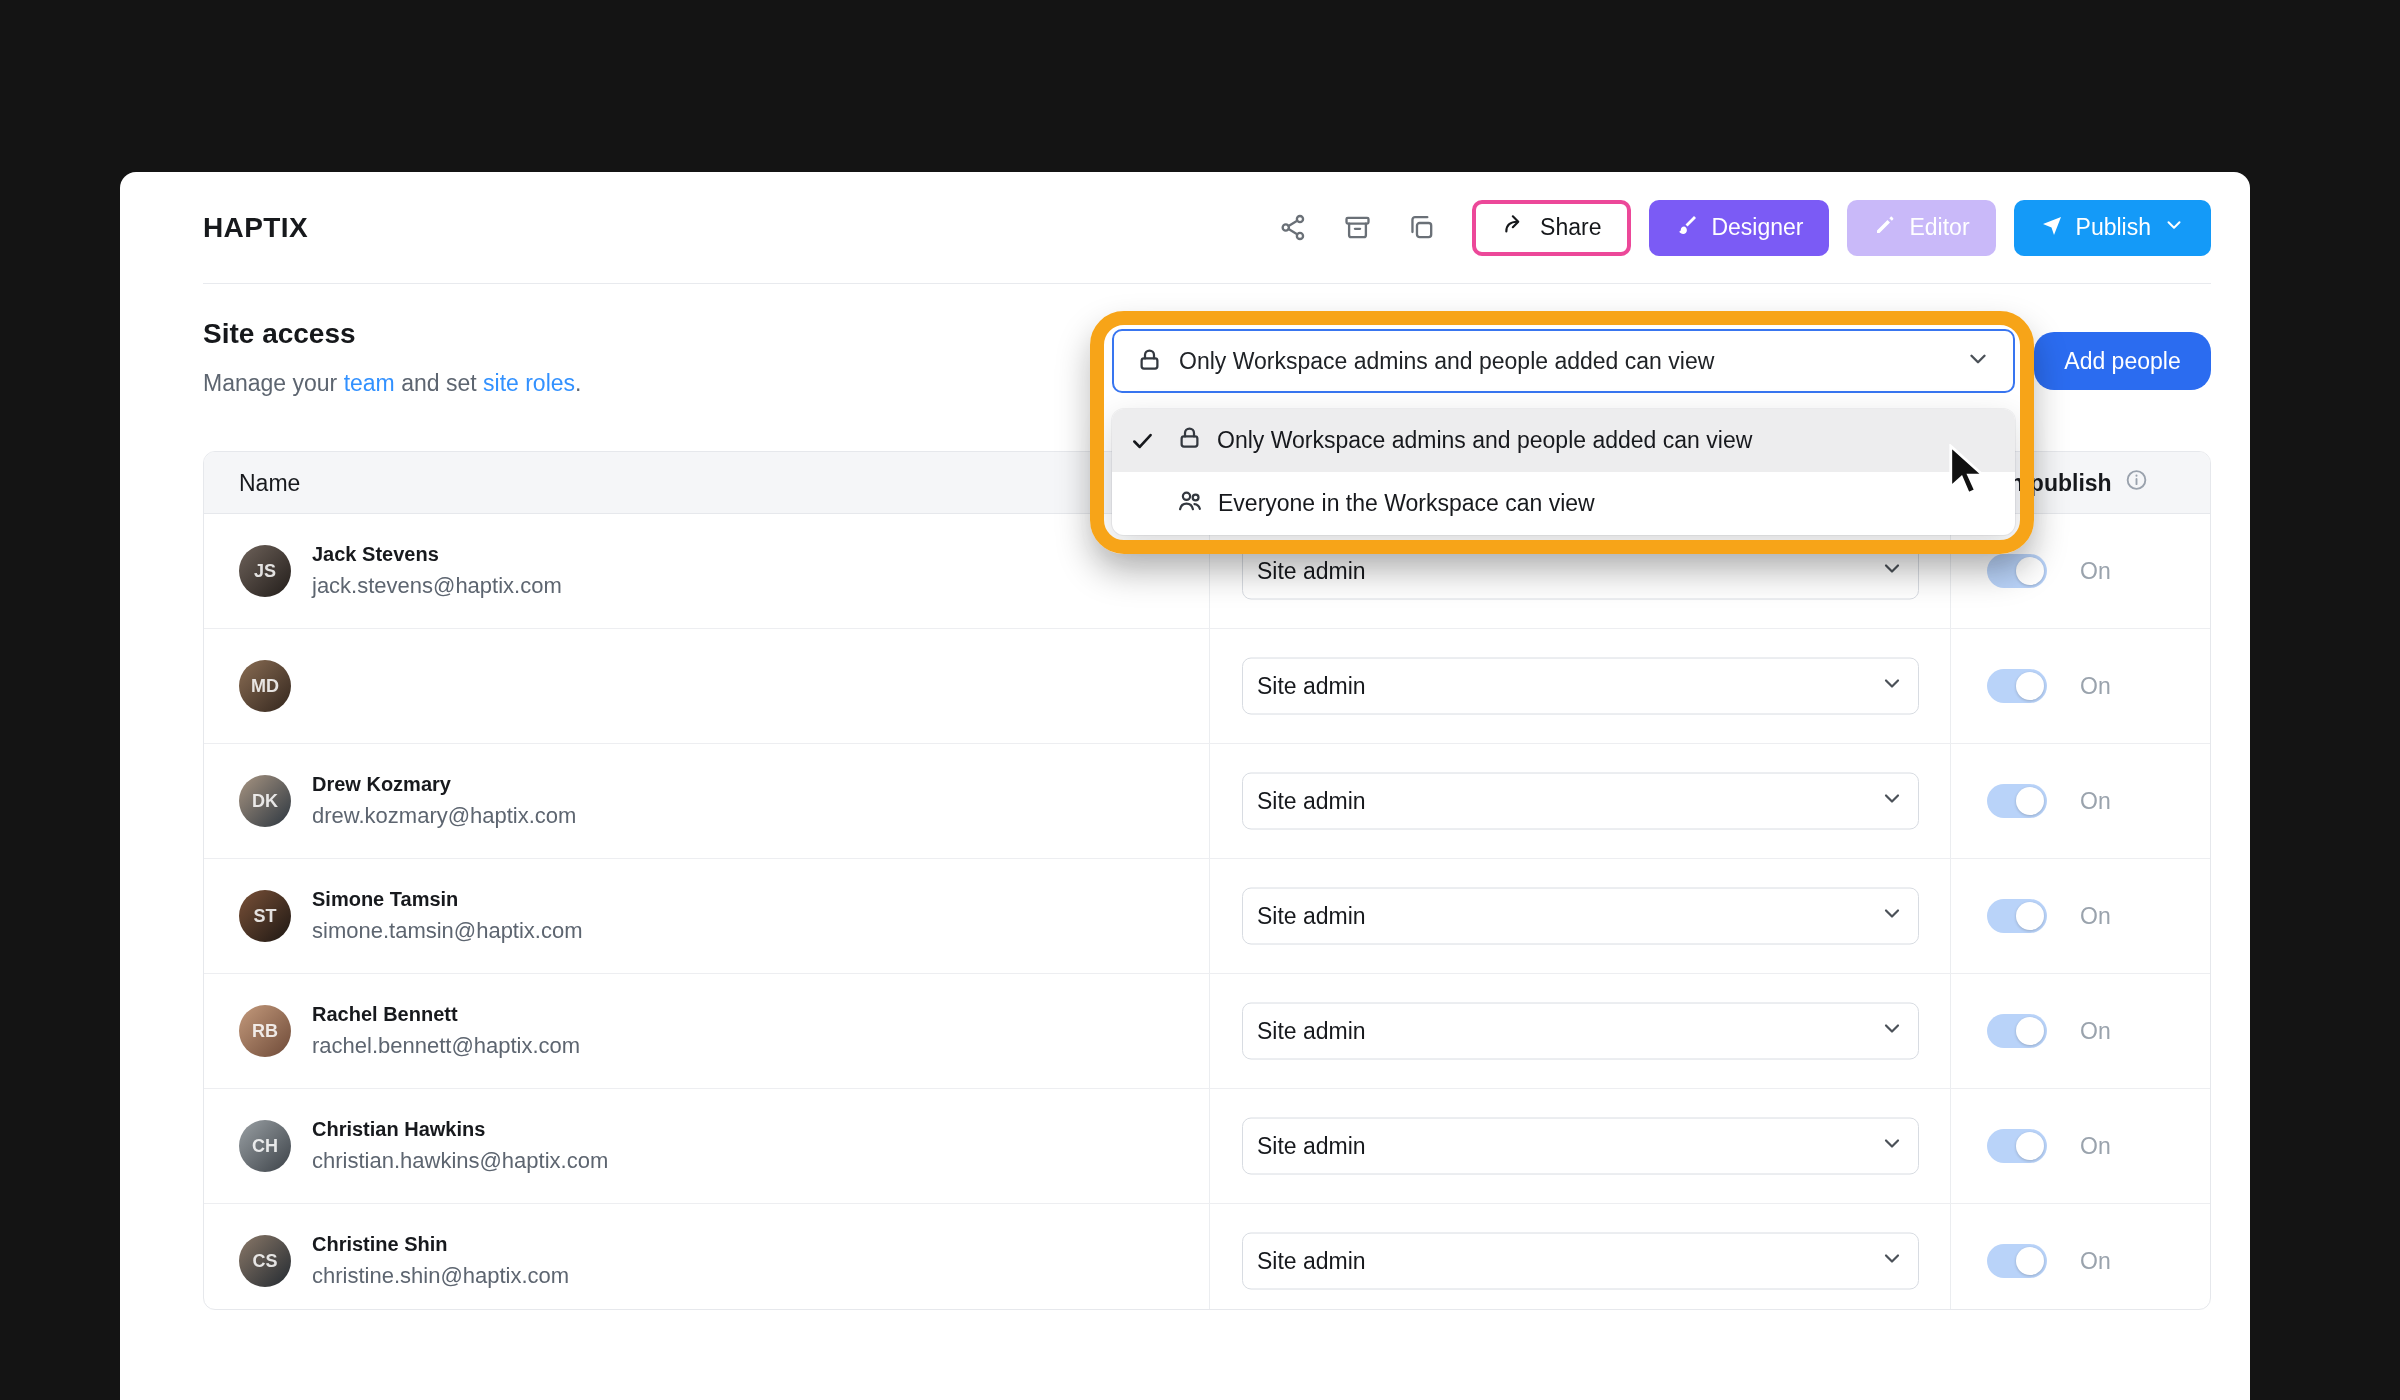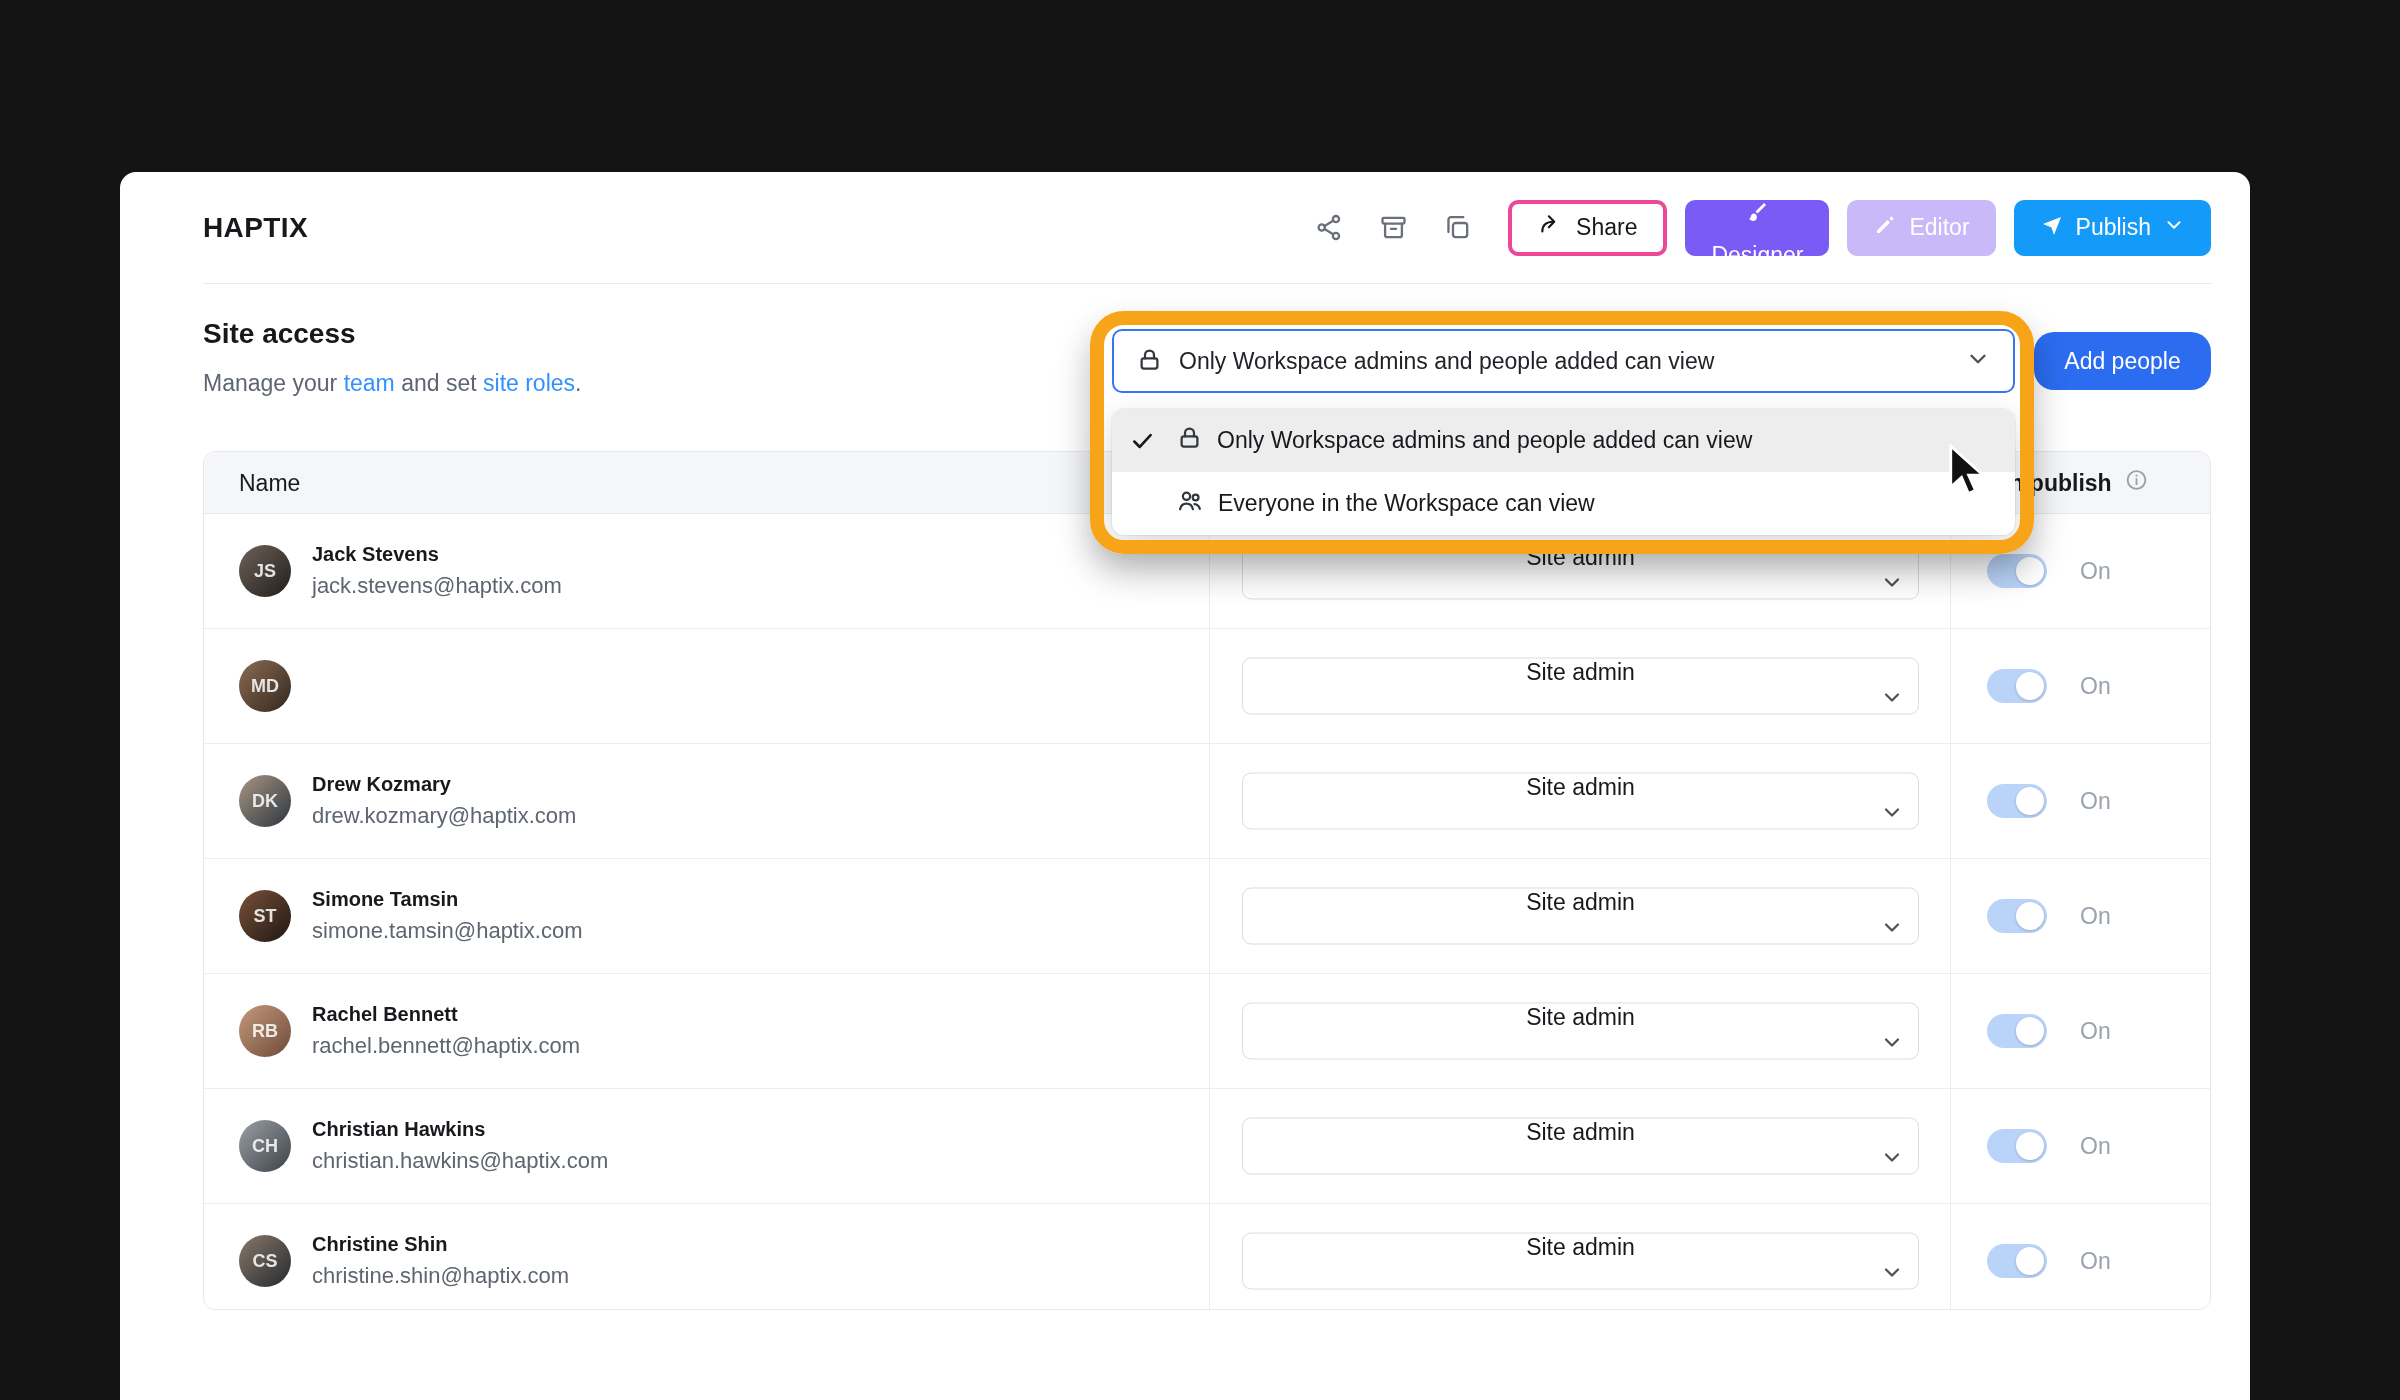--- a/index.html
+++ b/index.html
@@ -14,21 +14,21 @@
   
   .card-header{position:absolute;left:0;top:0;right:0;height:111px;display:flex;align-items:center;
     padding:0 39px 0 83px;box-sizing:border-box;}
   .brand{font-size:28px;font-weight:700;color:#17191c;letter-spacing:.4px;}
   .hdr-right{margin-left:auto;display:flex;align-items:center;gap:18px;}
   .icon-btn{width:46px;height:46px;display:flex;align-items:center;justify-content:center;color:#6a7077;border-radius:8px;}
   .icon-btn svg{width:31px;height:31px;}
   .btn{height:56px;border-radius:10px;display:flex;align-items:center;gap:12px;padding:0 26px;font-size:23px;box-sizing:border-box;cursor:default;white-space:nowrap;}
   .btn svg{flex:0 0 auto;}
   .btn-share{background:#fff;border:4px solid #ec4899;color:#16181b;margin-left:10px;}
-  .btn-designer{background:var(--designer_purple,#7b5bf5);color:#fff;flex-direction:column;}
+  .btn-designer{background:var(--designer_purple,#7b5bf5);color:#fff;}
   .btn-editor{background:var(--editor_purple,#c9b9f9);color:#fff;}
   .btn-publish{background:var(--publish_blue,#149af8);color:#fff;}
   .hdr-divider{position:absolute;top:111px;left:83px;right:39px;height:1px;background:#e8eaee;}
 
   
   .section-title{position:absolute;left:83px;top:146px;font-size:28px;font-weight:700;color:#16181b;}
   .section-sub{position:absolute;left:83px;top:198px;font-size:23px;color:#5d6570;}
   .section-sub .lnk{color:var(--link_blue,#3291ff);}
 
   
@@ -68,21 +68,21 @@
   .av2{background:linear-gradient(135deg,#8a6d54,#33261d);}
   .av3{background:linear-gradient(135deg,#a89582,#2c3640);}
   .av4{background:linear-gradient(135deg,#7a5138,#1d1713);}
   .av5{background:linear-gradient(135deg,#c49a7c,#6e4a38);}
   .av6{background:linear-gradient(135deg,#9aa0a4,#3c4248);}
   .av7{background:linear-gradient(135deg,#8a7868,#232a31);}
   .who{position:absolute;left:108px;top:50%;transform:translateY(-50%);}
   .who .nm{font-size:20px;font-weight:700;color:#17191d;margin-bottom:7px;}
   .who .em{font-size:22px;color:#5d6570;}
   .role{position:absolute;left:1038px;top:50%;transform:translateY(-50%);width:677px;height:57px;border:1px solid #d8dce2;
-    border-radius:9px;display:flex;align-items:center;padding:0 14px;box-sizing:border-box;font-size:23px;color:#17191d;background:#fff;flex-direction:column;}
+    border-radius:9px;display:flex;align-items:center;padding:0 14px;box-sizing:border-box;font-size:23px;color:#17191d;background:#fff;}
   .tgl{position:absolute;left:1783px;top:50%;transform:translateY(-50%);width:60px;height:34px;border-radius:17px;
     background:var(--toggle_blue,#b9d3f9);}
   .tgl .knob{position:absolute;right:3px;top:3px;width:28px;height:28px;border-radius:50%;background:#fff;box-shadow:0 1px 3px rgba(0,0,0,.2);}
   .onlbl{position:absolute;left:1876px;top:50%;transform:translateY(-50%);font-size:23px;color:#9aa3ad;}
 
   .cursor{position:absolute;left:1826px;top:272px;z-index:60;pointer-events:none;}
 </style>
 </head>
 <body>
 

